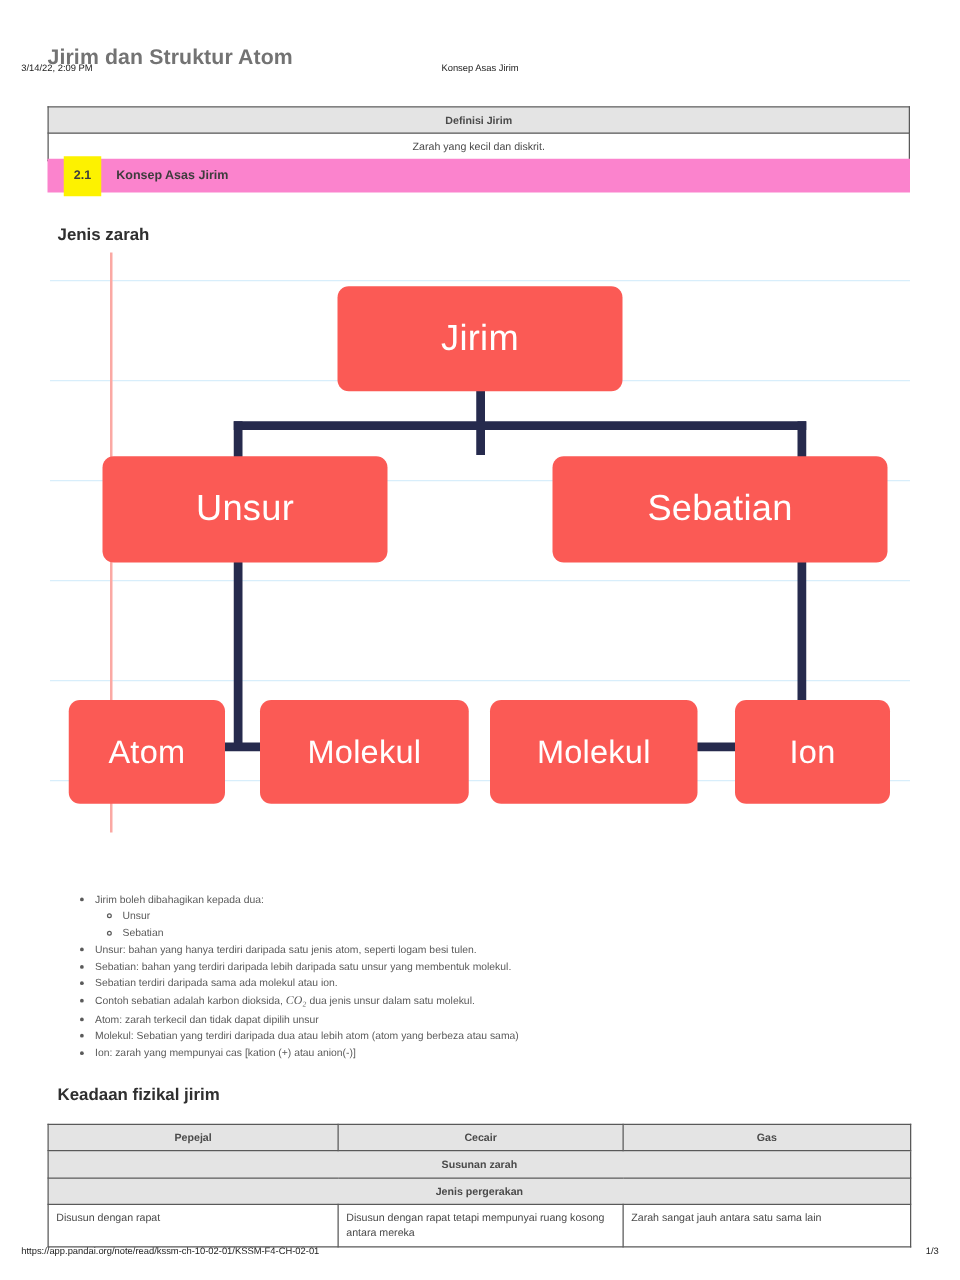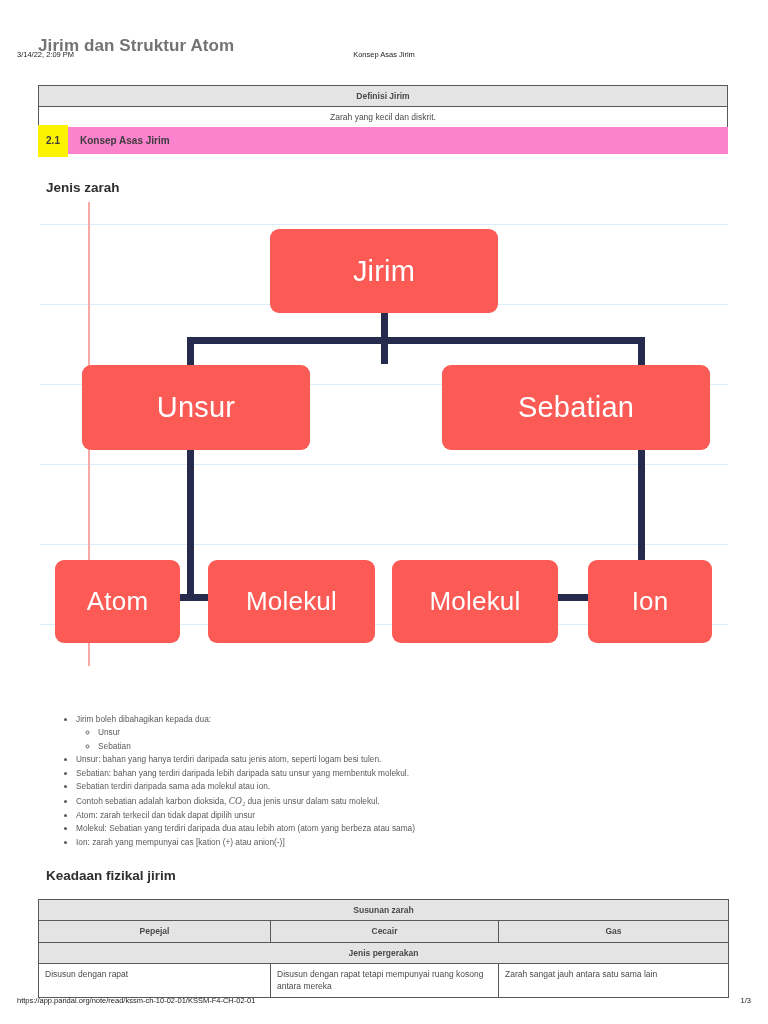--- a/index.html
+++ b/index.html
@@ -137,20 +137,21 @@
     width: 30px;
     height: 32px;
     background: #fdf200;
     display: flex;
     align-items: center;
     justify-content: center;
     font-size: 10px;
     font-weight: 700;
     color: #3c3c3c;
     flex: 0 0 auto;
+    margin-left: 13px;
   }
   .banner .btxt {
     padding-left: 12px;
     font-size: 10px;
     font-weight: 700;
     color: #3c3c3c;
   }
 
   
   .diagram {
@@ -288,26 +289,26 @@
   <h2 class="section-title keadaan">Keadaan fizikal jirim</h2>
 
   <table class="tbl" id="keadaan-table">
     <colgroup>
       <col style="width:232px;">
       <col style="width:228px;">
       <col style="width:230px;">
     </colgroup>
     <tbody>
         <tr>
-      <td class="hdr" colspan="3">Susunan zarah</td>
-    </tr>
-    <tr>
       <td class="hdr">Pepejal</td>
       <td class="hdr">Cecair</td>
       <td class="hdr">Gas</td>
+    </tr>
+    <tr>
+      <td class="hdr" colspan="3">Susunan zarah</td>
     </tr>
     <tr>
       <td class="hdr" colspan="3">Jenis pergerakan</td>
     </tr>
     <tr>
       <td class="body">Disusun dengan rapat</td>
       <td class="body">Disusun dengan rapat tetapi mempunyai ruang kosong antara mereka</td>
       <td class="body">Zarah sangat jauh antara satu sama lain</td>
     </tr>
   </tbody>

